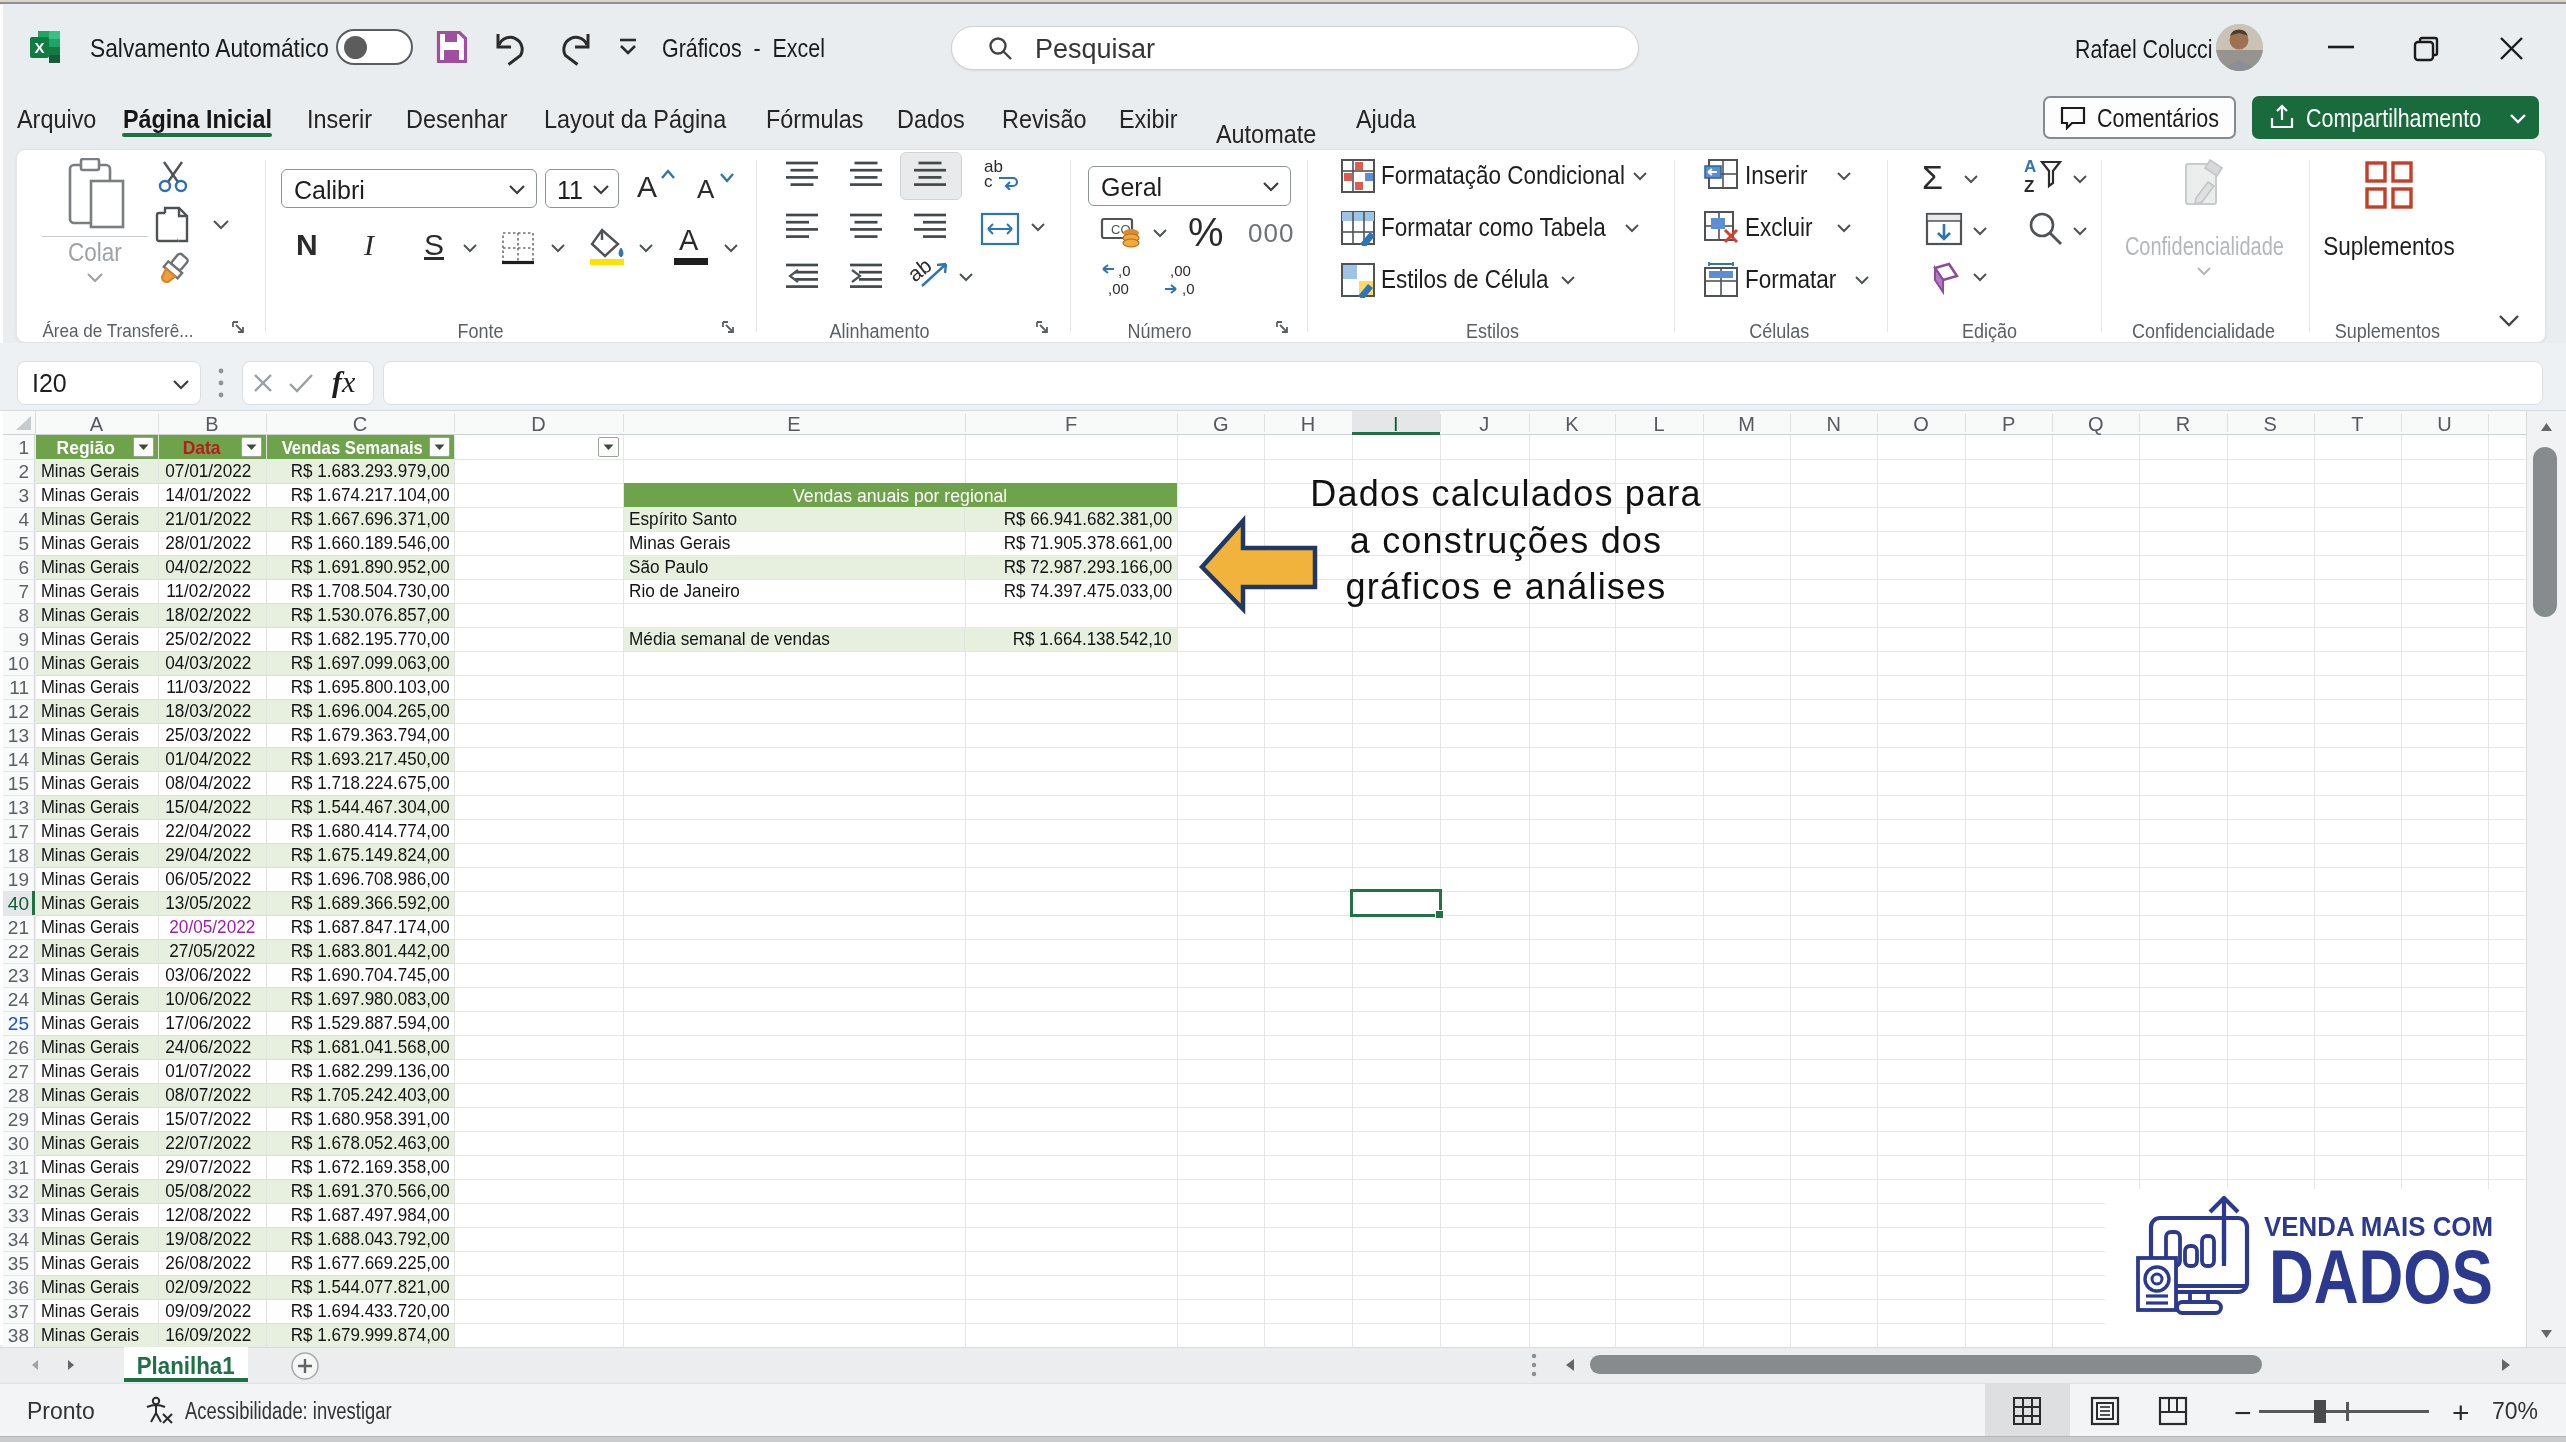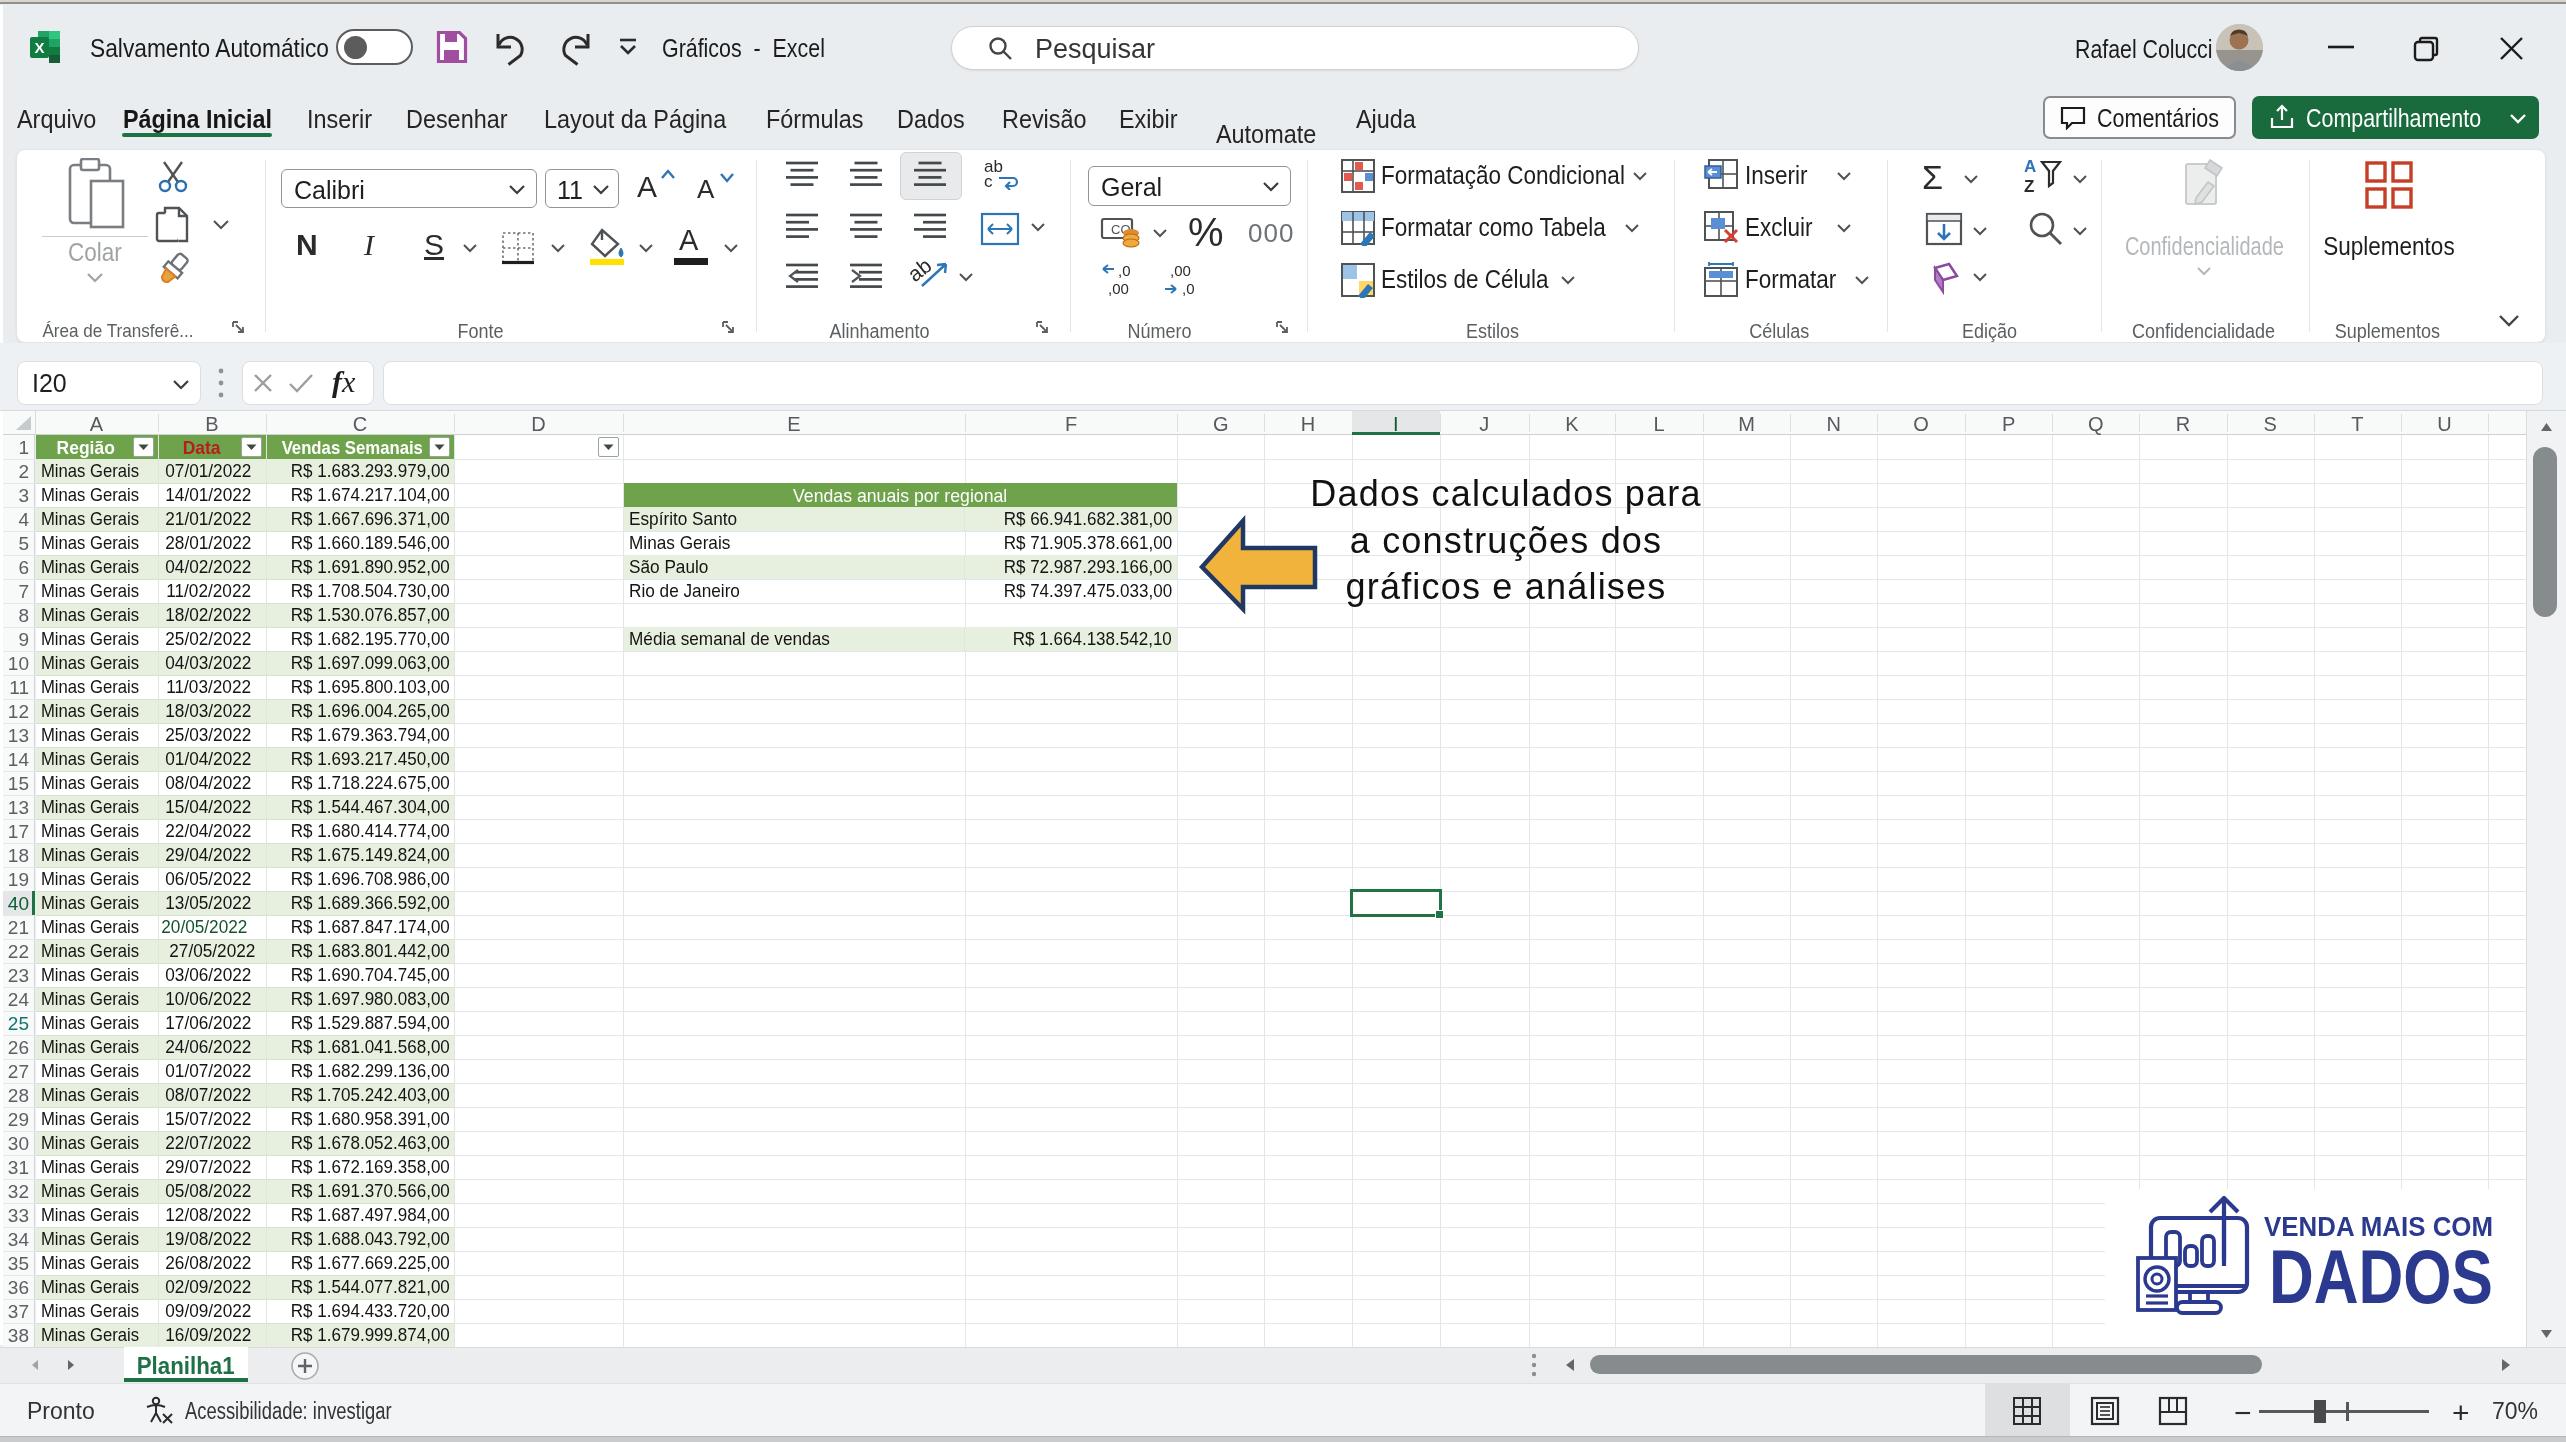--- a/index.html
+++ b/index.html
@@ -710,21 +710,21 @@
 <div class="a" style="left:3px;top:893px;width:26px;text-align:right;font-size:19px;color:#0e5c32">40</div>
 <div class="a" style="left:3px;top:915px;width:32px;height:1px;background:#e4e6e8"></div>
 <div class="a" style="left:3px;top:917px;width:26px;text-align:right;font-size:19px;color:#5b5f63">21</div>
 <div class="a" style="left:3px;top:939px;width:32px;height:1px;background:#e4e6e8"></div>
 <div class="a" style="left:3px;top:941px;width:26px;text-align:right;font-size:19px;color:#5b5f63">22</div>
 <div class="a" style="left:3px;top:963px;width:32px;height:1px;background:#e4e6e8"></div>
 <div class="a" style="left:3px;top:965px;width:26px;text-align:right;font-size:19px;color:#5b5f63">23</div>
 <div class="a" style="left:3px;top:987px;width:32px;height:1px;background:#e4e6e8"></div>
 <div class="a" style="left:3px;top:989px;width:26px;text-align:right;font-size:19px;color:#5b5f63">24</div>
 <div class="a" style="left:3px;top:1011px;width:32px;height:1px;background:#e4e6e8"></div>
-<div class="a" style="left:3px;top:1013px;width:26px;text-align:right;font-size:19px;color:#0f766e">25</div>
+<div class="a" style="left:3px;top:1013px;width:26px;text-align:right;font-size:19px;color:#1d4ed8">25</div>
 <div class="a" style="left:3px;top:1035px;width:32px;height:1px;background:#e4e6e8"></div>
 <div class="a" style="left:3px;top:1037px;width:26px;text-align:right;font-size:19px;color:#5b5f63">26</div>
 <div class="a" style="left:3px;top:1059px;width:32px;height:1px;background:#e4e6e8"></div>
 <div class="a" style="left:3px;top:1061px;width:26px;text-align:right;font-size:19px;color:#5b5f63">27</div>
 <div class="a" style="left:3px;top:1083px;width:32px;height:1px;background:#e4e6e8"></div>
 <div class="a" style="left:3px;top:1085px;width:26px;text-align:right;font-size:19px;color:#5b5f63">28</div>
 <div class="a" style="left:3px;top:1107px;width:32px;height:1px;background:#e4e6e8"></div>
 <div class="a" style="left:3px;top:1109px;width:26px;text-align:right;font-size:19px;color:#5b5f63">29</div>
 <div class="a" style="left:3px;top:1131px;width:32px;height:1px;background:#e4e6e8"></div>
 <div class="a" style="left:3px;top:1133px;width:26px;text-align:right;font-size:19px;color:#5b5f63">30</div>
@@ -945,21 +945,21 @@
 <div class="a" style="left:41px;top:844px;font-size:18.5px;color:#141414"><span class="sx" style="transform:scaleX(.9)">Minas Gerais</span></div>
 <div class="a" style="left:158px;top:844px;width:101px;text-align:center;font-size:18.5px;color:#141414"><span class="sxc" style="transform:scaleX(.93)">29/04/2022</span></div>
 <div class="a" style="left:266px;top:844px;width:184px;text-align:right;font-size:18.5px;color:#141414"><span class="sxr" style="transform:scaleX(.92)">R$ 1.675.149.824,00</span></div>
 <div class="a" style="left:41px;top:868px;font-size:18.5px;color:#141414"><span class="sx" style="transform:scaleX(.9)">Minas Gerais</span></div>
 <div class="a" style="left:158px;top:868px;width:101px;text-align:center;font-size:18.5px;color:#141414"><span class="sxc" style="transform:scaleX(.93)">06/05/2022</span></div>
 <div class="a" style="left:266px;top:868px;width:184px;text-align:right;font-size:18.5px;color:#141414"><span class="sxr" style="transform:scaleX(.92)">R$ 1.696.708.986,00</span></div>
 <div class="a" style="left:41px;top:892px;font-size:18.5px;color:#141414"><span class="sx" style="transform:scaleX(.9)">Minas Gerais</span></div>
 <div class="a" style="left:158px;top:892px;width:101px;text-align:center;font-size:18.5px;color:#141414"><span class="sxc" style="transform:scaleX(.93)">13/05/2022</span></div>
 <div class="a" style="left:266px;top:892px;width:184px;text-align:right;font-size:18.5px;color:#141414"><span class="sxr" style="transform:scaleX(.92)">R$ 1.689.366.592,00</span></div>
 <div class="a" style="left:41px;top:916px;font-size:18.5px;color:#141414"><span class="sx" style="transform:scaleX(.9)">Minas Gerais</span></div>
-<div class="a" style="left:158px;top:916px;width:101px;text-align:left;font-size:18.5px;color:#14532d"><span class="sxc" style="transform:scaleX(.93)">20/05/2022</span></div>
+<div class="a" style="left:158px;top:916px;width:101px;text-align:right;font-size:18.5px;color:#a21caf"><span class="sxc" style="transform:scaleX(.93)">20/05/2022</span></div>
 <div class="a" style="left:266px;top:916px;width:184px;text-align:right;font-size:18.5px;color:#141414"><span class="sxr" style="transform:scaleX(.92)">R$ 1.687.847.174,00</span></div>
 <div class="a" style="left:41px;top:940px;font-size:18.5px;color:#141414"><span class="sx" style="transform:scaleX(.9)">Minas Gerais</span></div>
 <div class="a" style="left:158px;top:940px;width:101px;text-align:right;font-size:18.5px;color:#141414"><span class="sxc" style="transform:scaleX(.93)">27/05/2022</span></div>
 <div class="a" style="left:266px;top:940px;width:184px;text-align:right;font-size:18.5px;color:#141414"><span class="sxr" style="transform:scaleX(.92)">R$ 1.683.801.442,00</span></div>
 <div class="a" style="left:41px;top:964px;font-size:18.5px;color:#141414"><span class="sx" style="transform:scaleX(.9)">Minas Gerais</span></div>
 <div class="a" style="left:158px;top:964px;width:101px;text-align:center;font-size:18.5px;color:#141414"><span class="sxc" style="transform:scaleX(.93)">03/06/2022</span></div>
 <div class="a" style="left:266px;top:964px;width:184px;text-align:right;font-size:18.5px;color:#141414"><span class="sxr" style="transform:scaleX(.92)">R$ 1.690.704.745,00</span></div>
 <div class="a" style="left:41px;top:988px;font-size:18.5px;color:#141414"><span class="sx" style="transform:scaleX(.9)">Minas Gerais</span></div>
 <div class="a" style="left:158px;top:988px;width:101px;text-align:center;font-size:18.5px;color:#141414"><span class="sxc" style="transform:scaleX(.93)">10/06/2022</span></div>
 <div class="a" style="left:266px;top:988px;width:184px;text-align:right;font-size:18.5px;color:#141414"><span class="sxr" style="transform:scaleX(.92)">R$ 1.697.980.083,00</span></div>

